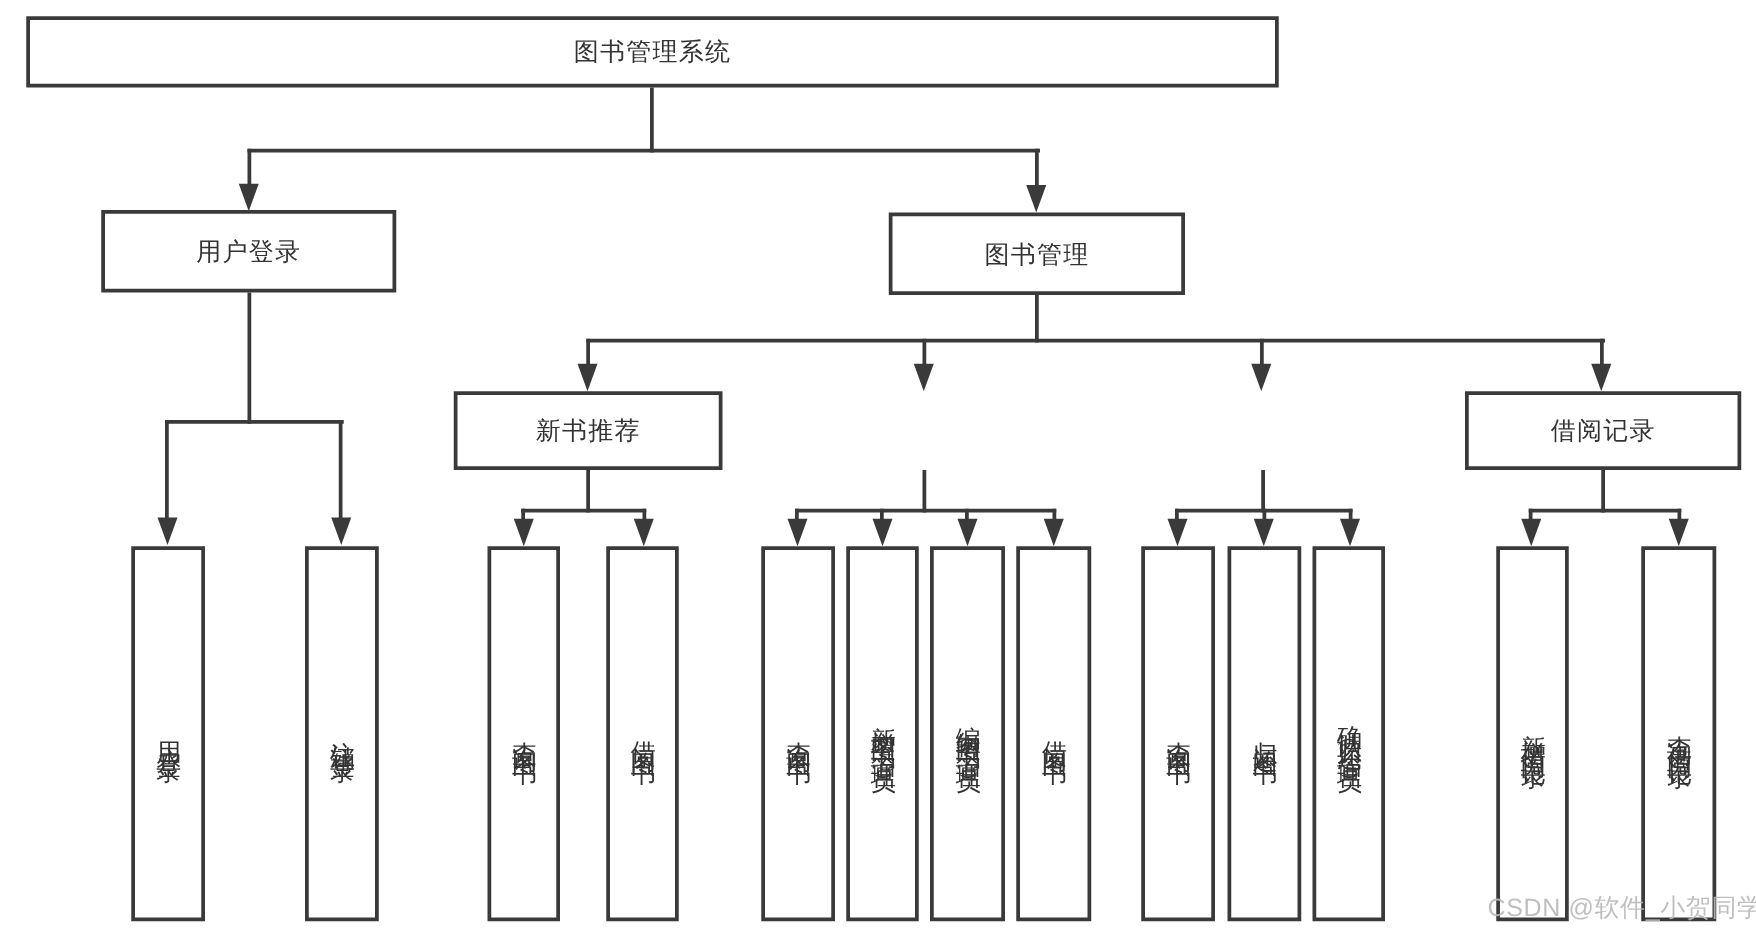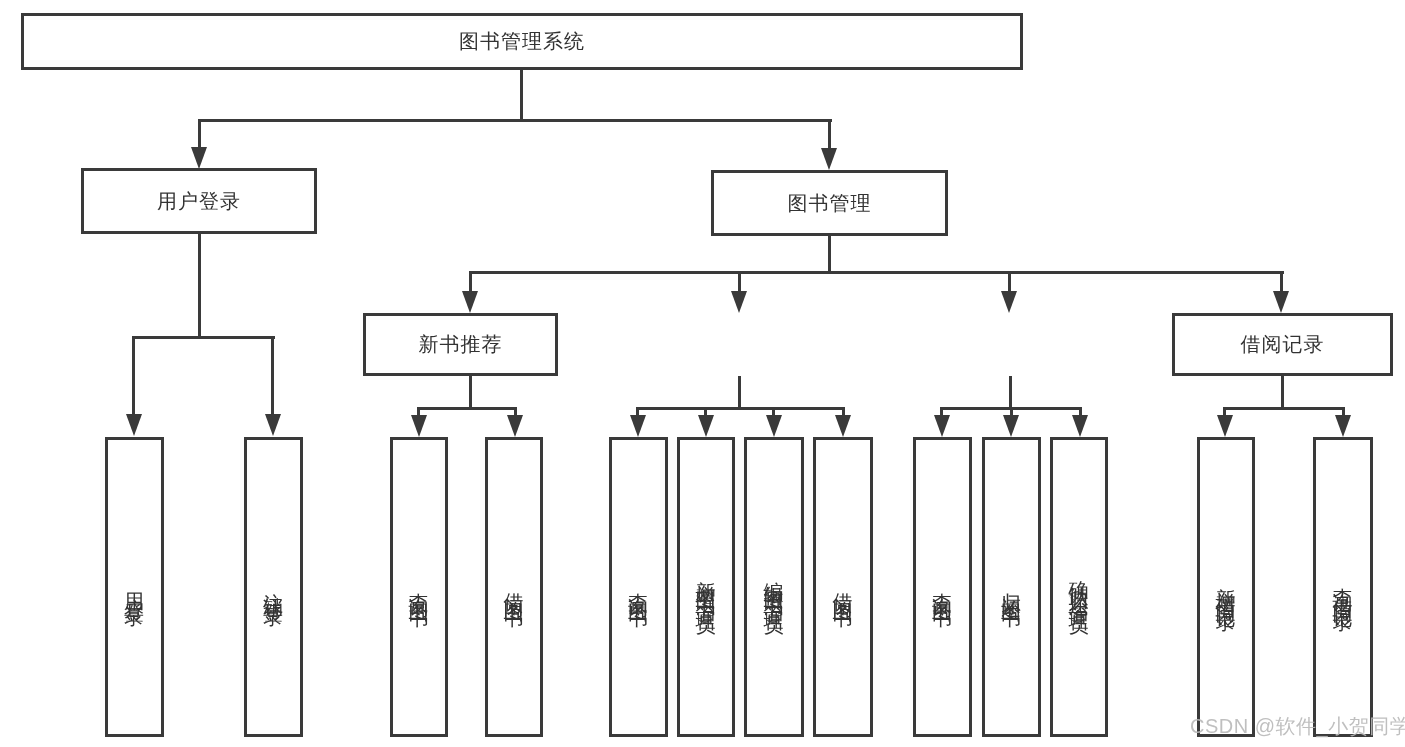--- a/index.html
+++ b/index.html
@@ -74,21 +74,21 @@
   <div class="hline" style="left:469px;top:271px;width:815px"></div>
   <div class="vline" style="left:469px;top:271px;height:24px"></div>
   <div class="head" style="left:462px;top:291px"></div>
   <div class="vline" style="left:738px;top:271px;height:24px"></div>
   <div class="head" style="left:731px;top:291px"></div>
   <div class="vline" style="left:1008px;top:271px;height:24px"></div>
   <div class="head" style="left:1001px;top:291px"></div>
   <div class="vline" style="left:1280px;top:271px;height:24px"></div>
   <div class="head" style="left:1273px;top:291px"></div>
 
-  <div class="box" style="left:363px;top:313px;width:195px;height:63px">
+  <div class="box" style="left:363px;top:313px;width:215px;height:63px">
     <span>新书推荐</span>
   </div>
   <div class="box" style="left:1172px;top:313px;width:221px;height:63px">
     <span>借阅记录</span>
   </div>
 
   <div class="vline" style="left:469px;top:376px;height:34px"></div>
   <div class="hline" style="left:417px;top:407px;width:100px"></div>
   <div class="vline" style="left:417px;top:407px;height:12px"></div>
   <div class="head" style="left:411px;top:415px"></div>

